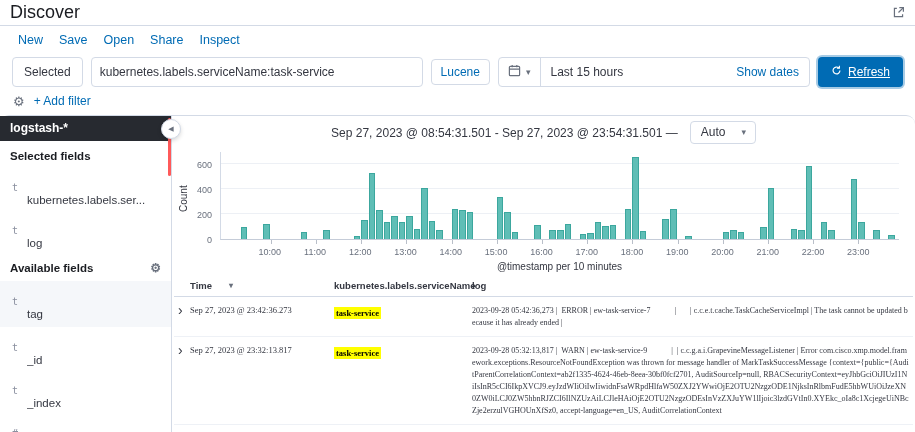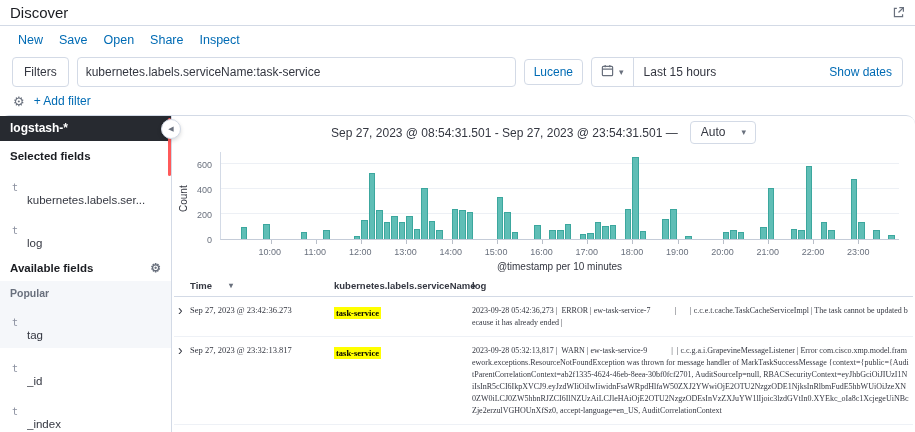--- a/index.html
+++ b/index.html
@@ -7,21 +7,21 @@
   body {
     font-family: "Liberation Sans", sans-serif;
     font-size: 12px; color: #343741; background: #fff;
     display: flex; flex-direction: column;
   }
   a { text-decoration: none; color: var(--accent-blue, #006bb4); cursor: pointer; }
 
   
   .topbar { height: 26px; flex: 0 0 26px; display: flex; align-items: center;
     justify-content: space-between; padding: 0 10px; border-bottom: 1px solid var(--border-gray,#d3dae6); }
-  .topbar-title { font-size: 15px; color: #1a1c21; }
+  .topbar-title { font-size: 18px; color: #1a1c21; }
   .popout { color: #69707d; display: flex; align-items: center; cursor: pointer; }
 
   
   .navbar { flex: 0 0 27px; display: flex; align-items: center; gap: 16px; padding: 0 18px; }
   .nav-link { font-size: 12.5px; }
 
   
   .querybar { flex: 0 0 38px; display: flex; align-items: center; gap: 8px; padding: 0 12px; }
   .filters-btn { height: 30px; padding: 0 11px; border: 1px solid var(--border-gray,#d3dae6);
     border-radius: 4px; background: #fff; font-size: 12px; color: #343741; cursor: pointer;
@@ -132,38 +132,47 @@
 
 <nav class="navbar">
   <a class="nav-link">New</a>
   <a class="nav-link">Save</a>
   <a class="nav-link">Open</a>
   <a class="nav-link">Share</a>
   <a class="nav-link">Inspect</a>
 </nav>
 
 <div class="querybar">
-  <button class="filters-btn">Filters</button>
+  <button class="filters-btn">Selected</button>
   <div class="query-wrap">
     <input class="query-input" value="kubernetes.labels.serviceName:task-service" style="">
   </div>
   <span class="lucene-pill">Lucene</span>
   <div class="datepicker">
     <button class="cal-btn">
       <span>
         <svg width="13" height="13" viewBox="0 0 14 14" fill="none" stroke="#69707d" stroke-width="1.3">
           <rect x="1.5" y="2.5" width="11" height="10" rx="1"></rect>
             <path d="M1.5 5.5h11M4.5 1v2.5M9.5 1v2.5"></path>
         </svg>
       </span>
       <span class="caret">▾</span>
     </button>
     <span class="range-text">Last 15 hours</span>
     <a class="show-dates">Show dates</a>
   </div>
+  <button class="refresh-btn">
+    <span>
+      <svg width="11" height="11" viewBox="0 0 16 16" fill="none" stroke="#fff" stroke-width="1.7">
+        <path d="M13 8a5 5 0 1 1-1.6-3.7"></path>
+          <path d="M12.2 1v3.6H8.6"></path>
+      </svg>
+    </span>
+    <span class="lbl">Refresh</span>
+  </button>
 </div>
 
 <div class="filterrow">
   <span class="gear">⚙</span>
   <a class="add-filter">+ Add filter</a>
 </div>
 
 <div class="content">
 
   <aside class="sidebar">
@@ -183,21 +192,20 @@
       <span class="ficon">t</span>
       <span class="fname">log</span>
     </div>
 
     <div class="section-h">
       <span>Available fields</span>
       <span class="gear" style="font-size:12px">⚙</span>
     </div>
 
     <div class="popular-block">
-      <div class="popular-h">Popular</div>
       <div class="field-row">
         <span class="ficon">t</span>
         <span class="fname">tag</span>
       </div>
     </div>
 
     <div class="field-row">
       <span class="ficon">t</span>
       <span class="fname">_id</span>
     </div>

